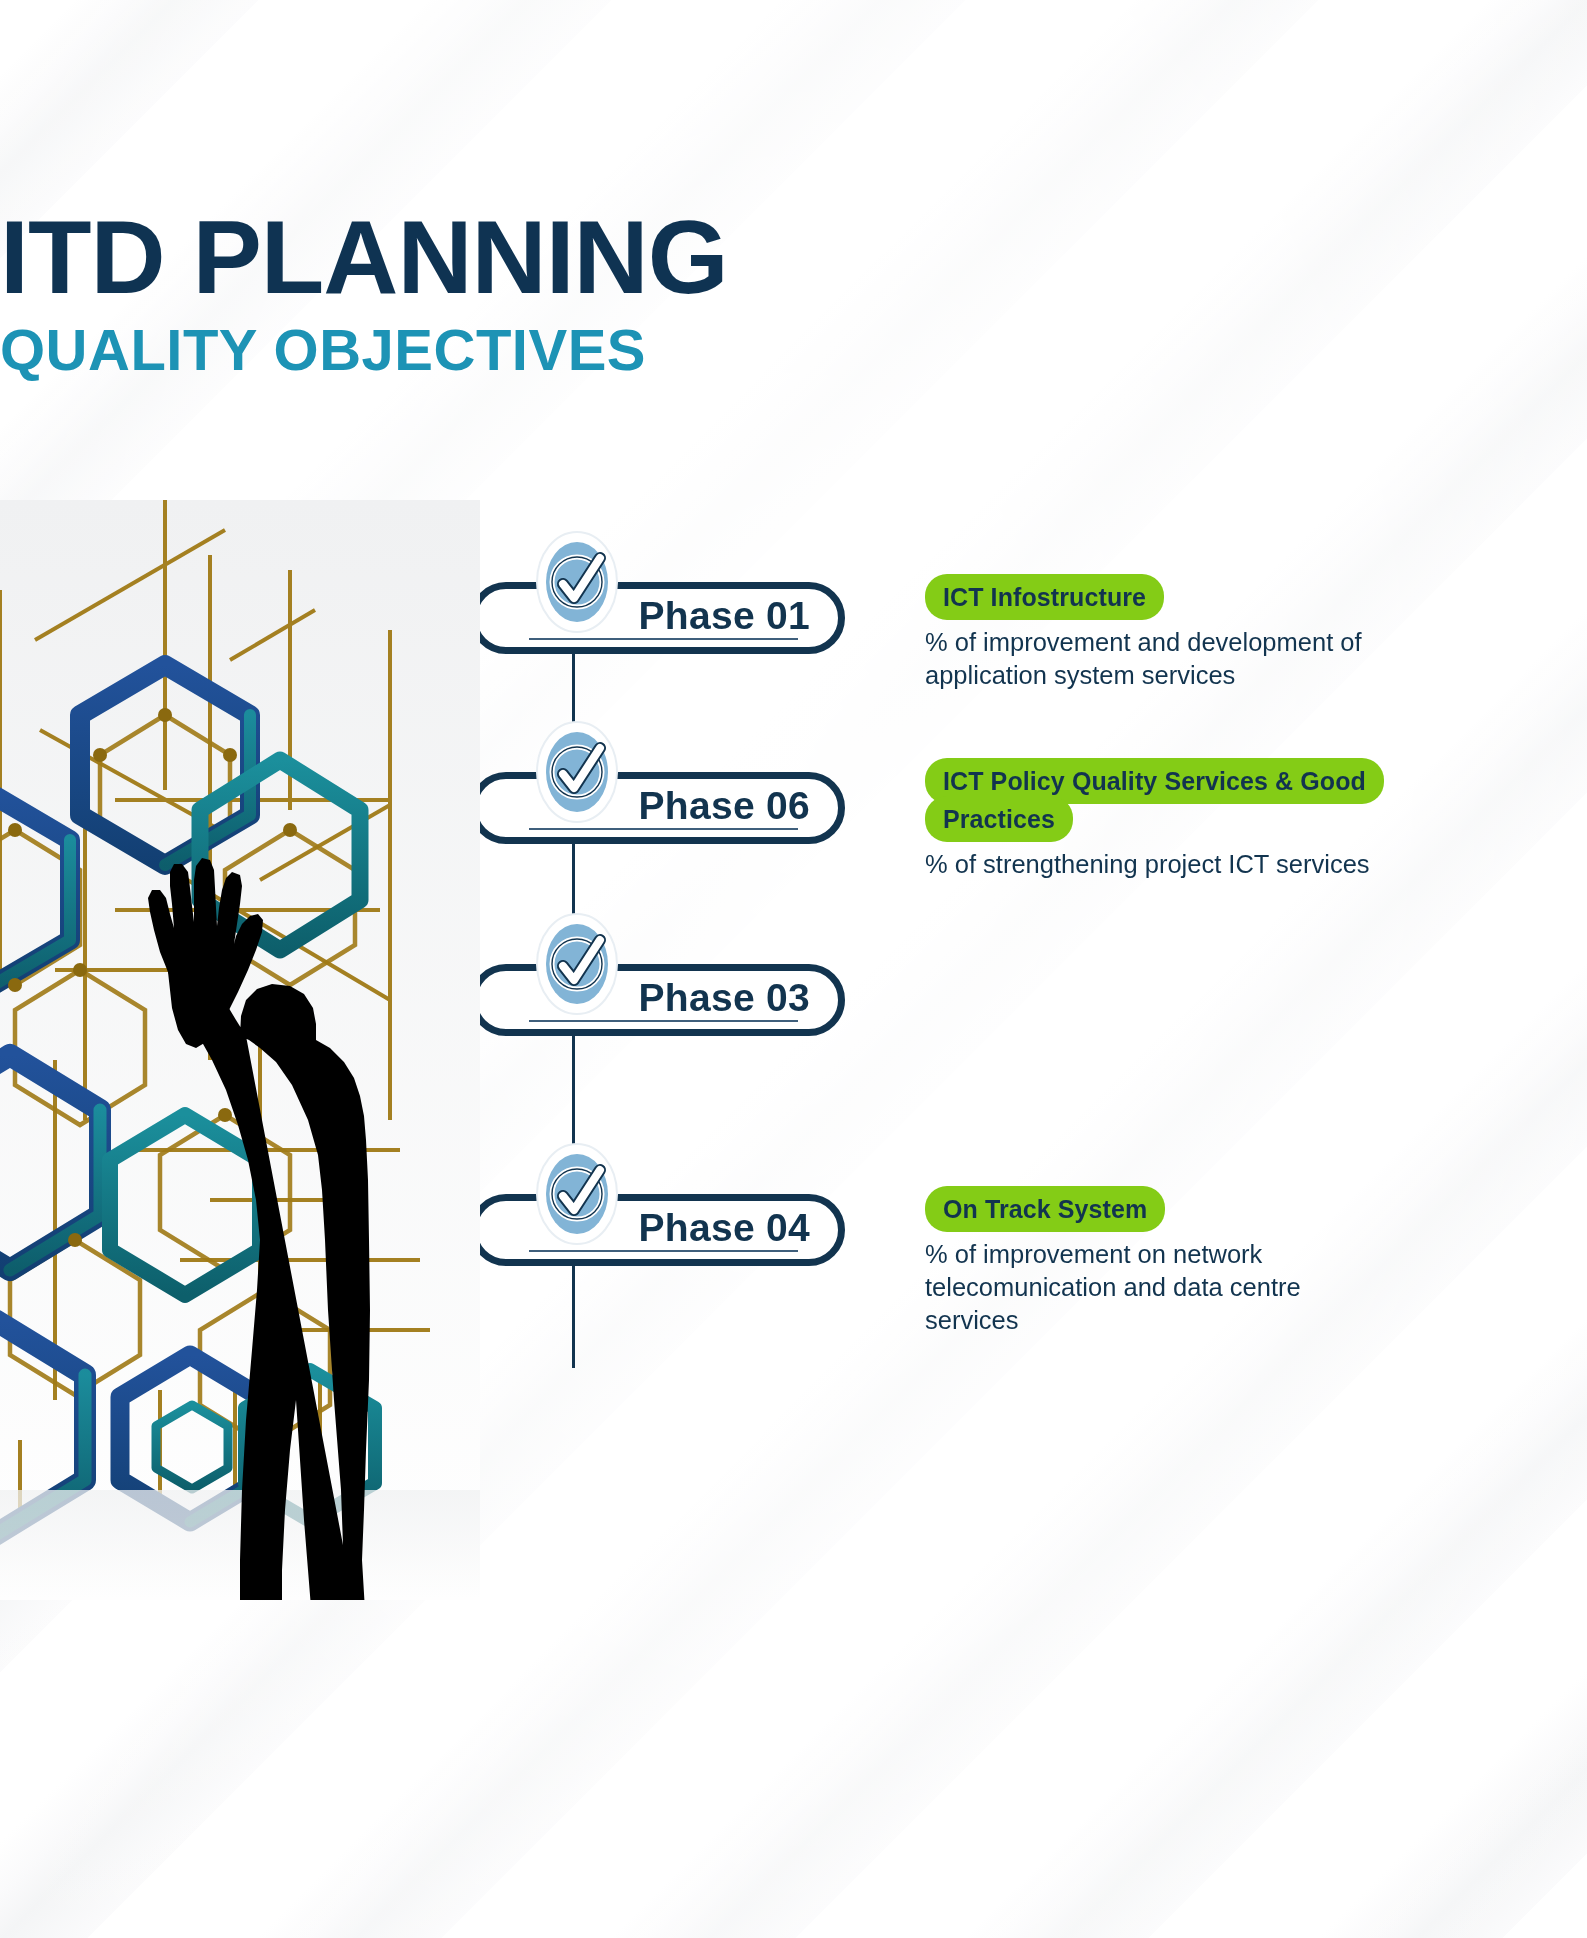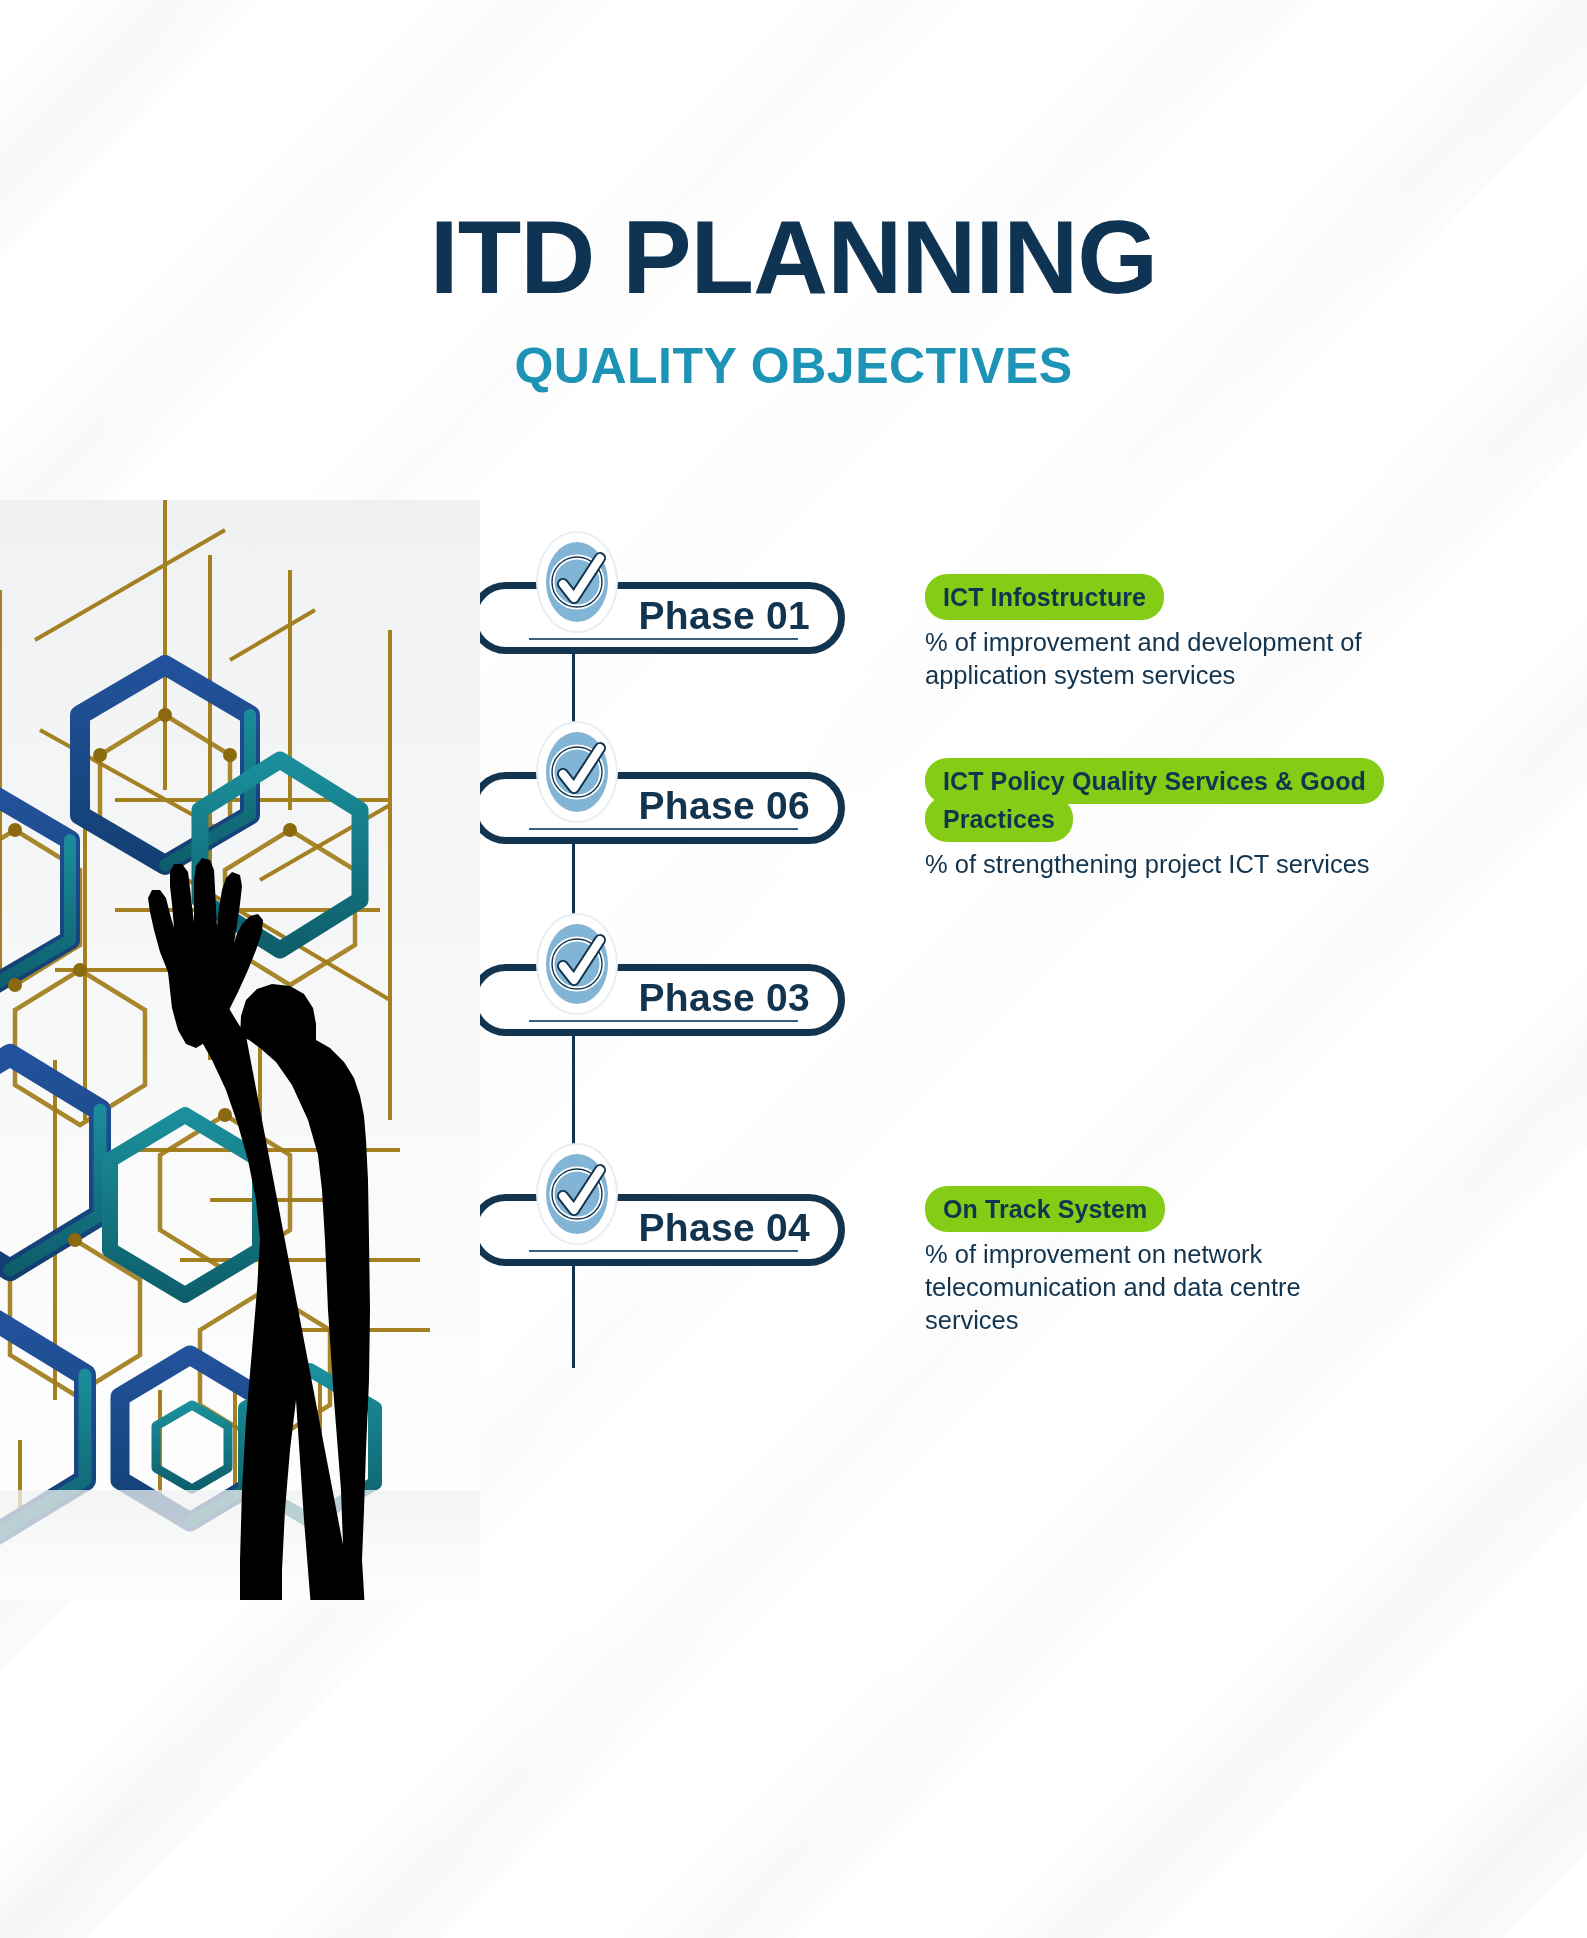--- a/index.html
+++ b/index.html
@@ -40,33 +40,32 @@
     z-index:1;
     pointer-events:none;
   }
 
   #page { position:absolute; inset:0; z-index:5; }
 
   
   #header {
     position:absolute;
     top:205px; left:0; width:1587px;
-    text-align:center;
   }
   #main-title {
     font-size:104px;
     font-weight:900;
     letter-spacing:-1px;
     color:#0f3352;
     line-height:1.0;
     font-family:"Liberation Sans", sans-serif;
   }
   #subtitle {
-    margin-top:32px;
-    font-size:50px;
+    margin-top:12px;
+    font-size:58px;
     font-weight:900;
     letter-spacing:0.5px;
     color:#1d93b5;
     line-height:1.0;
   }
 
   
   #illustration {
     position:absolute;
     left:-40px; top:500px;

